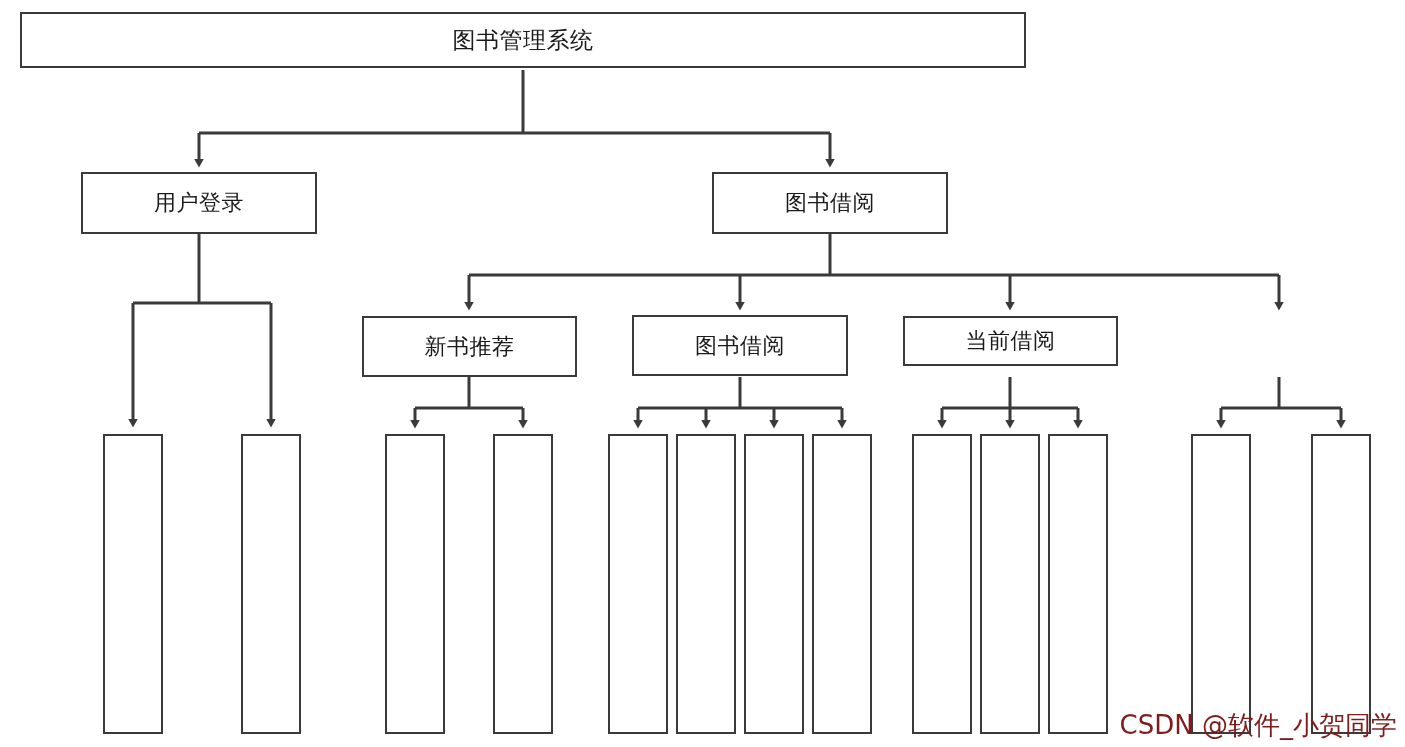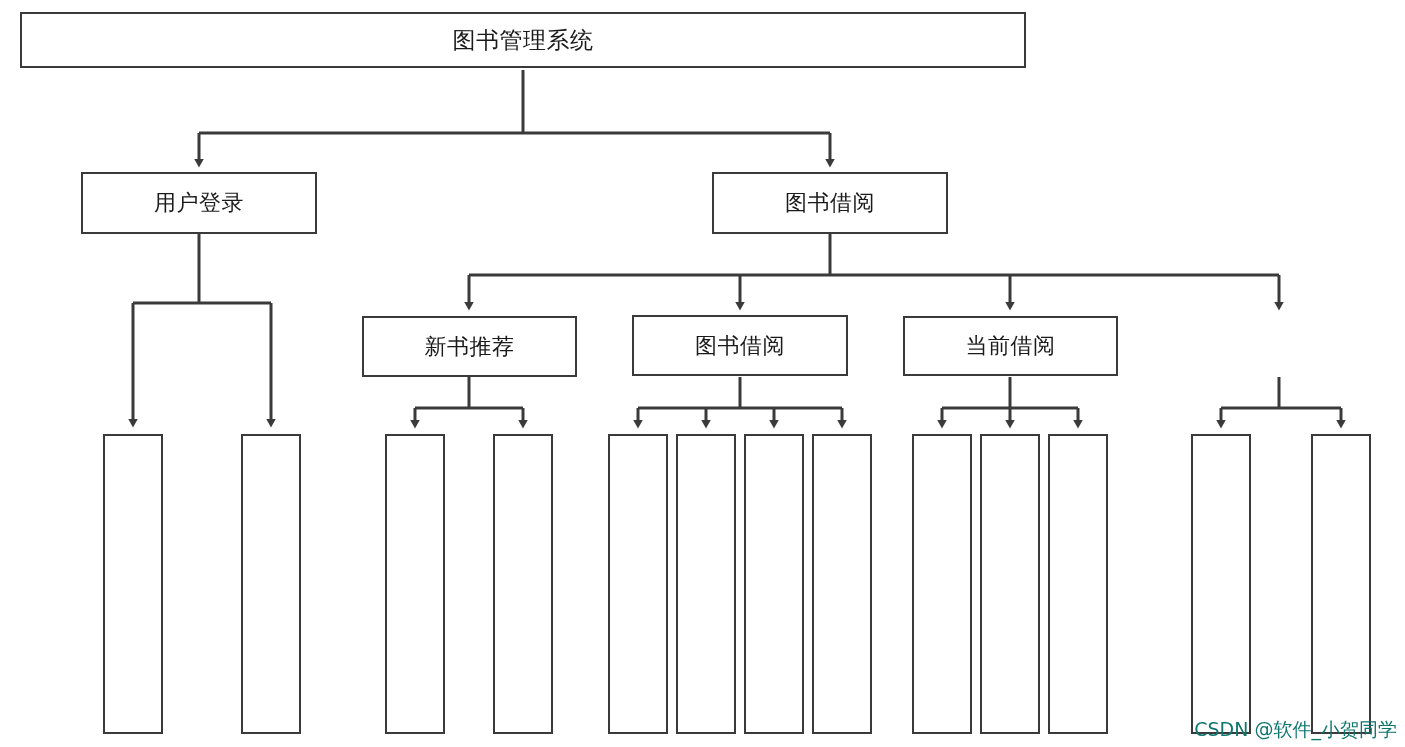--- a/index.html
+++ b/index.html
@@ -66,22 +66,22 @@
     overflow: hidden;
   }
   .node.vert.tall .label {
     font-size: 20px;
     letter-spacing: 0.5px;
   }
   #watermark {
     position: absolute;
     right: 8px;
     bottom: 4px;
-    font-size: 19px;
-    color: #0f766e;
+    font-size: 26px;
+    color: #7f1d1d;
     white-space: nowrap;
     user-select: none;
   }
 </style>
 </head>
 <body>
 
 <div id="canvas">
 
   <svg id="wires" viewBox="0 0 1405 747" width="1405" height="747" xmlns="http://www.w3.org/2000/svg">
@@ -144,21 +144,21 @@
   <div class="node horiz" style="left:712px; top:172px; width:236px; height:62px;">
     <span class="label">图书借阅</span>
   </div>
 
   <div class="node horiz" style="left:362px; top:316px; width:215px; height:61px;">
     <span class="label">新书推荐</span>
   </div>
   <div class="node horiz" style="left:632px; top:315px; width:216px; height:61px;">
     <span class="label">图书借阅</span>
   </div>
-  <div class="node horiz" style="left:903px; top:316px; width:215px; height:60px;">
+  <div class="node horiz" style="left:903px; top:316px; width:215px; height:50px;">
     <span class="label">当前借阅</span>
   </div>
 
   <div class="node vert" style="left:103px; top:434px; width:60px; height:300px;">
     <span class="label">用户登录</span>
   </div>
   <div class="node vert" style="left:241px; top:434px; width:60px; height:300px;">
     <span class="label">注销登录</span>
   </div>
 

